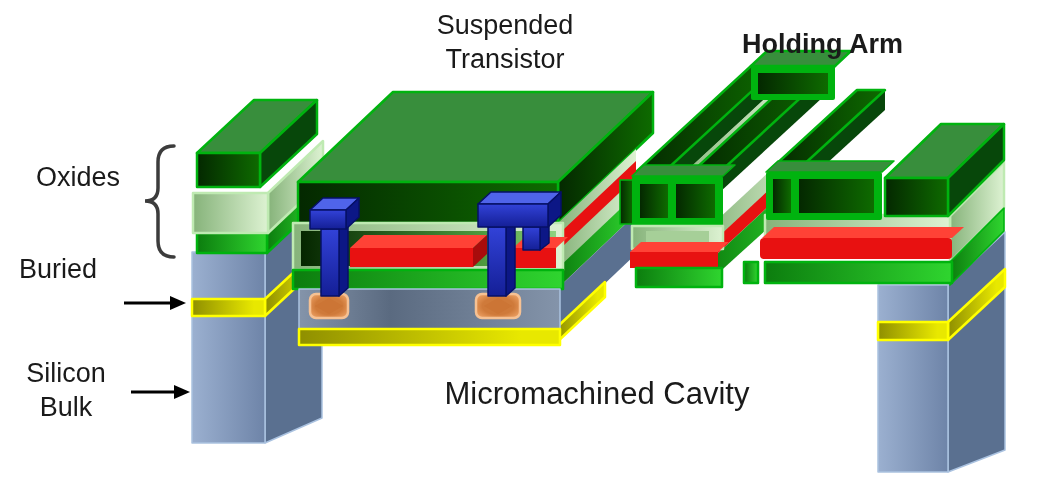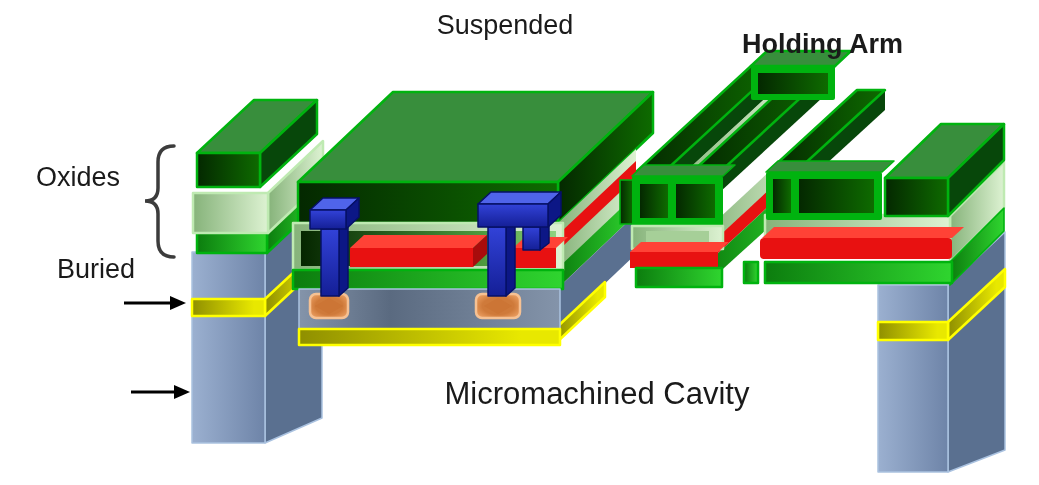--- a/index.html
+++ b/index.html
@@ -233,27 +233,32 @@
     <path class="brace" d="M174,146 Q158,146 158,162 L158,188 Q158,201 145,201 Q158,201 158,214 L158,241 Q158,257 174,257"></path>
     <line class="ann" x1="124" y1="303" x2="170" y2="303"></line>
     <polygon points="170,296 186,303 170,310" fill="#000"></polygon>
     <line class="ann" x1="131" y1="392" x2="174" y2="392"></line>
     <polygon points="174,385 190,392 174,399" fill="#000"></polygon>
   </g>
 </svg>
 
 <div class="lbl" style="left:380px;top:8px;width:250px;">
   <span>Suspended</span>
+  <span>Transistor</span>
 </div>
 <div class="lbl" style="left:730px;top:27px;width:185px;font-weight:bold;">
   <span>Holding Arm</span>
 </div>
 <div class="lbl" style="left:18px;top:160px;width:120px;">
   <span>Oxides</span>
 </div>
-<div class="lbl" style="left:0px;top:252px;width:116px;margin-left:38px;">
+<div class="lbl" style="left:0px;top:252px;width:116px;">
   <span>Buried</span>
+</div>
+<div class="lbl" style="left:8px;top:356px;width:116px;">
+  <span>Silicon</span>
+  <span>Bulk</span>
 </div>
 <div class="lbl lbl--big" style="left:402px;top:376px;width:390px;">
   <span>Micromachined Cavity</span>
 </div>
 
 </div>
 
 </body></html>

